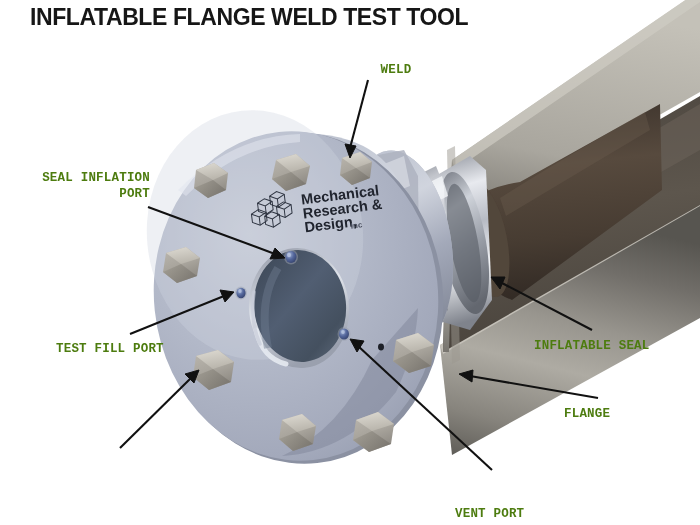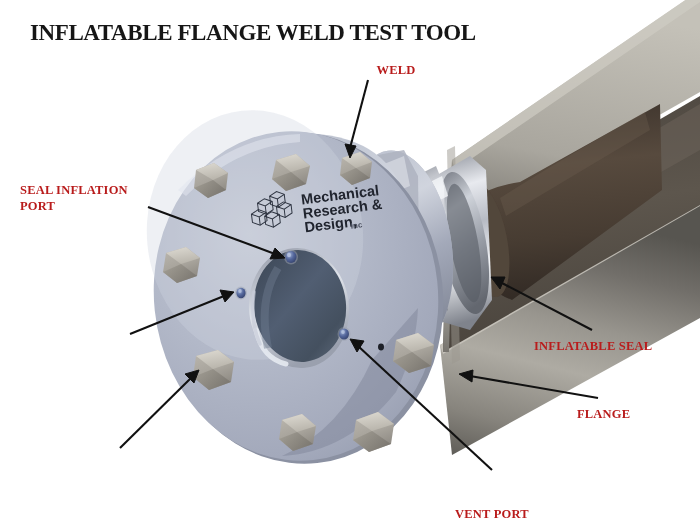--- a/index.html
+++ b/index.html
@@ -1,28 +1,28 @@
 <!DOCTYPE html>
 <html><head>
 <meta charset="utf-8">
 <style>
   html,body{margin:0;padding:0;background:#fff;}
   body{width:700px;height:525px;overflow:hidden;
        font-family:"Liberation Sans",sans-serif;}
   #stage{position:relative;width:700px;height:525px;background:#ffffff;}
   #art{position:absolute;left:0;top:0;width:700px;height:525px;}
 
-  .ttl{position:absolute;left:30px;top:20px;font-size:23px;font-weight:bold;
+  .ttl{position:absolute;left:30px;top:4px;font-size:23px;font-weight:bold;
        letter-spacing:-0.4px;color:#161616;white-space:nowrap;
-       font-family:Liberation Serif, serif;}
-
-  .lbl{position:absolute;font-size:12.5px;font-weight:bold;color:#b91c1c;
+       font-family:Liberation Sans, sans-serif;}
+
+  .lbl{position:absolute;font-size:12.5px;font-weight:bold;color:#4d7c0f;
        letter-spacing:0.2px;line-height:1.28;white-space:pre-line;
-       font-family:Liberation Serif, serif;}
-  .lbl.r{text-align:left;margin-top:12px;}
+       font-family:Liberation Mono, monospace;}
+  .lbl.r{text-align:right;}
   .lbl.l{text-align:left;}
   .lbl.c{text-align:center;}
 </style>
 </head>
 <body>
 
 <div id="stage">
 
   <svg id="art" viewBox="0 0 700 525">
     <defs>
@@ -341,21 +341,22 @@
     </g>
   </svg>
 
   <div class="ttl">INFLATABLE FLANGE WELD TEST TOOL</div>
 
   <div class="lbl c" style="left:356px;top:62px;width:80px;">WELD</div>
 
   <div class="lbl r" style="left:20px;top:170px;width:130px;">SEAL INFLATION
 PORT</div>
 
+  <div class="lbl l" style="left:56px;top:341px;width:150px;">TEST FILL PORT</div>
 
 
   <div class="lbl l" style="left:534px;top:338px;width:160px;">INFLATABLE SEAL</div>
 
-  <div class="lbl l" style="left:577px;top:406px;width:90px;">FLANGE</div>
+  <div class="lbl l" style="left:564px;top:406px;width:90px;">FLANGE</div>
 
   <div class="lbl l" style="left:455px;top:506px;width:110px;">VENT PORT</div>
 
 </div>
 
 </body></html>

